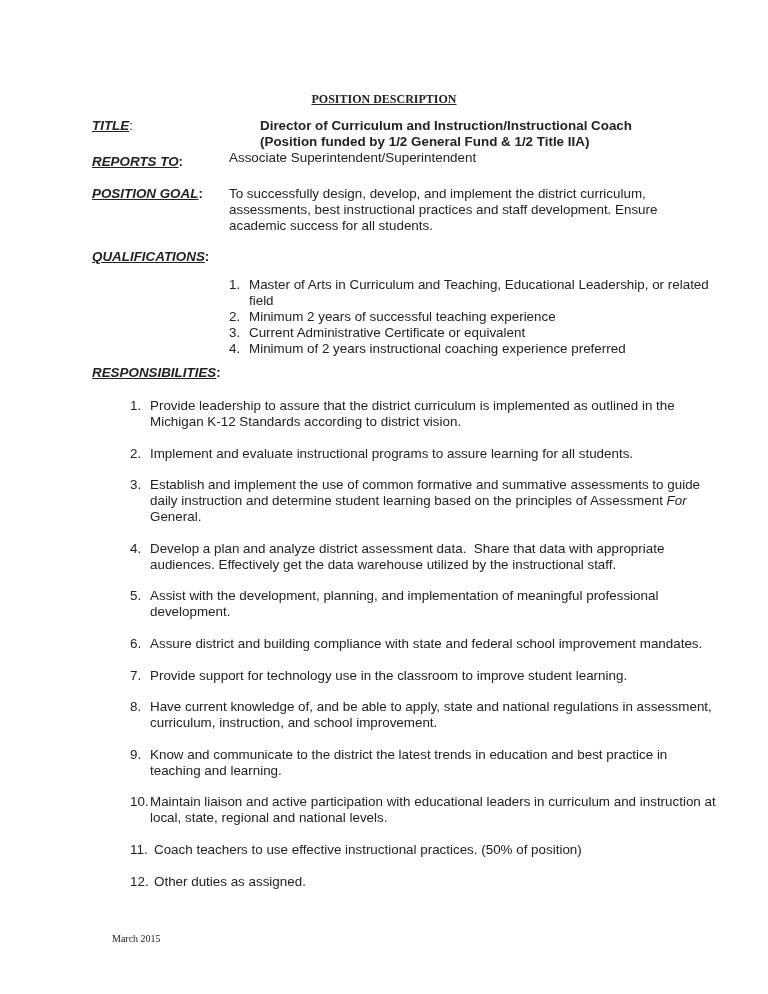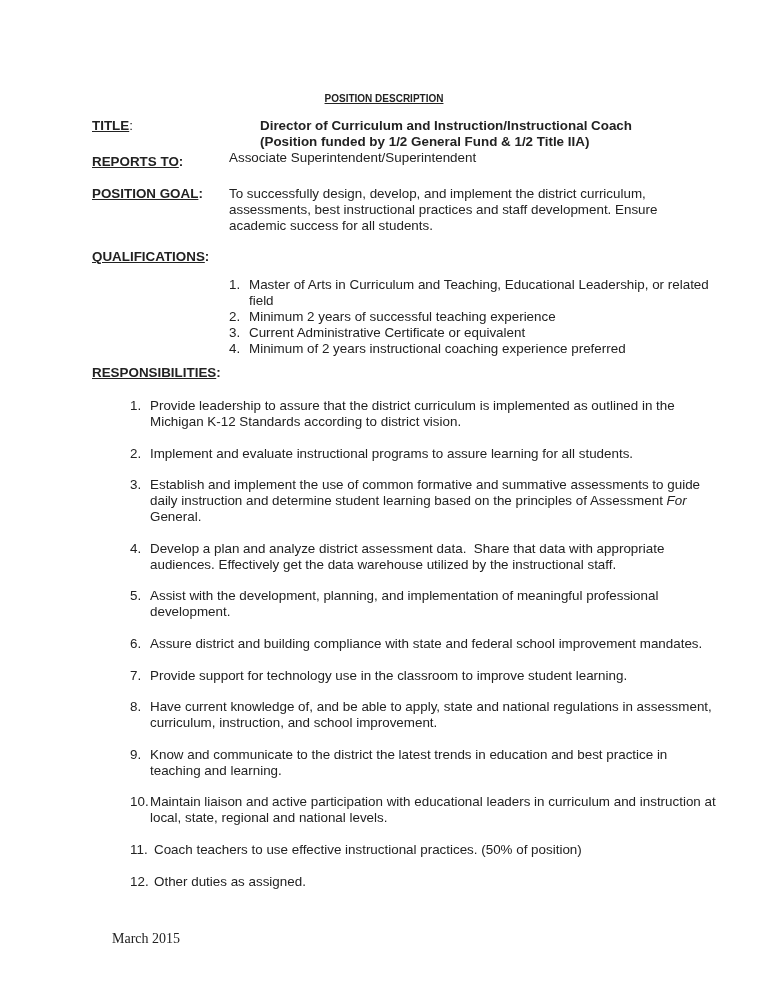--- a/index.html
+++ b/index.html
@@ -15,28 +15,29 @@
       font-family: "Liberation Sans", sans-serif;
       color: #222222;
       font-size: 13.4px;
       line-height: 16px;
     }
     .abs { position: absolute; }
     .doc-title {
       left: 0; width: 768px; top: 91px;
       text-align: center;
       font-weight: bold;
-      font-size: 10px;
+      font-size: 12px;
+      font-family: Liberation Serif, serif;
     }
     .doc-title span { text-decoration: underline; margin-left: 0px; }
     .label {
       left: 92px;
       font-weight: bold;
     }
-    .label .u { text-decoration: underline; }
+    .label .u { text-decoration: underline; font-style: italic; }
     .value {
       left: 229px;
       width: 480px;
     }
     .bold { font-weight: bold; margin-left: 31px; }
     .qual-list {
       left: 229px;
       top: 277px;
       width: 480px;
       margin: 0;
@@ -70,21 +71,21 @@
     .resp-list li .num {
       position: absolute;
       left: 0;
       top: 0;
     }
     .resp-list li.wide-num { padding-left: 24px; }
     .footer {
       left: 112px;
       top: 931px;
       font-family: "Liberation Serif", serif;
-      font-size: 14px;
+      font-size: 10px;
       color: #222222;
     }
   </style>
 </head>
 <body>
 
 <div class="abs doc-title">
   <span>POSITION DESCRIPTION</span>
 </div>
 

